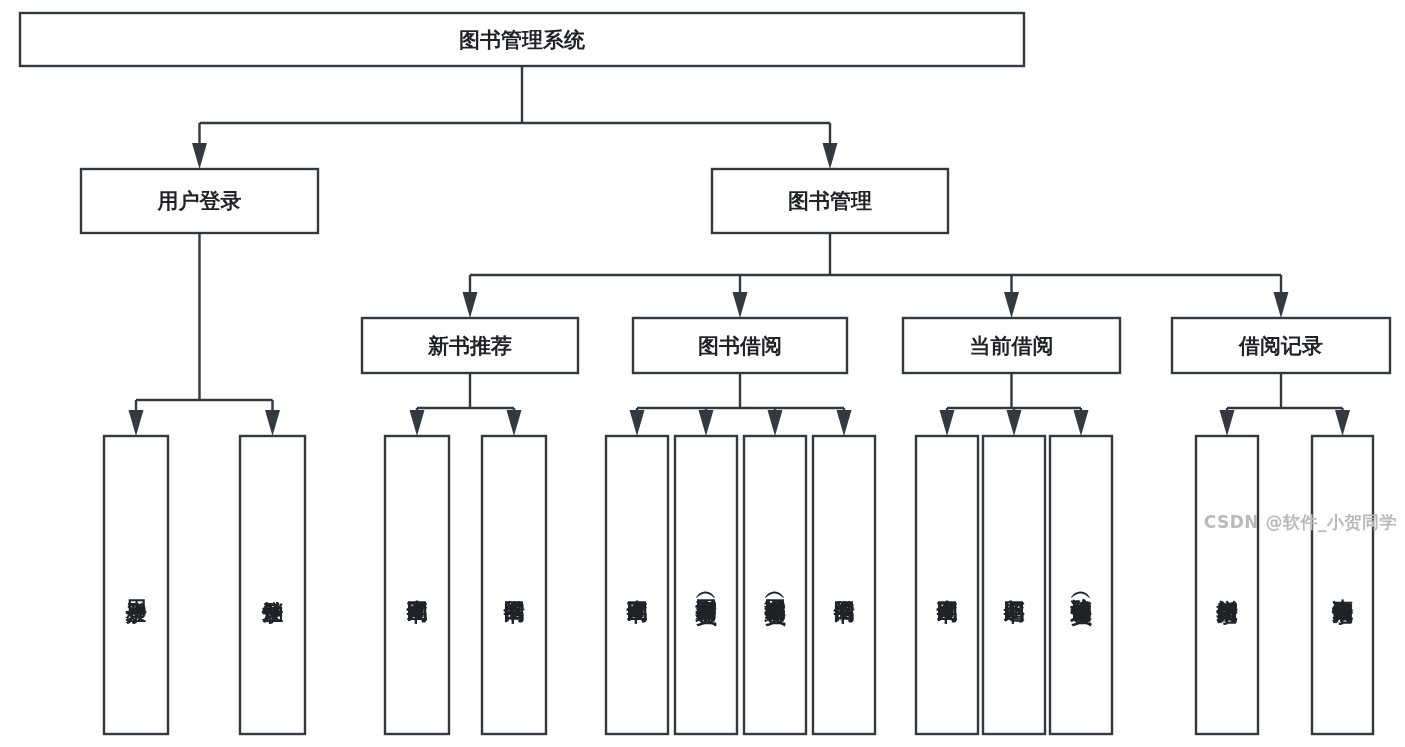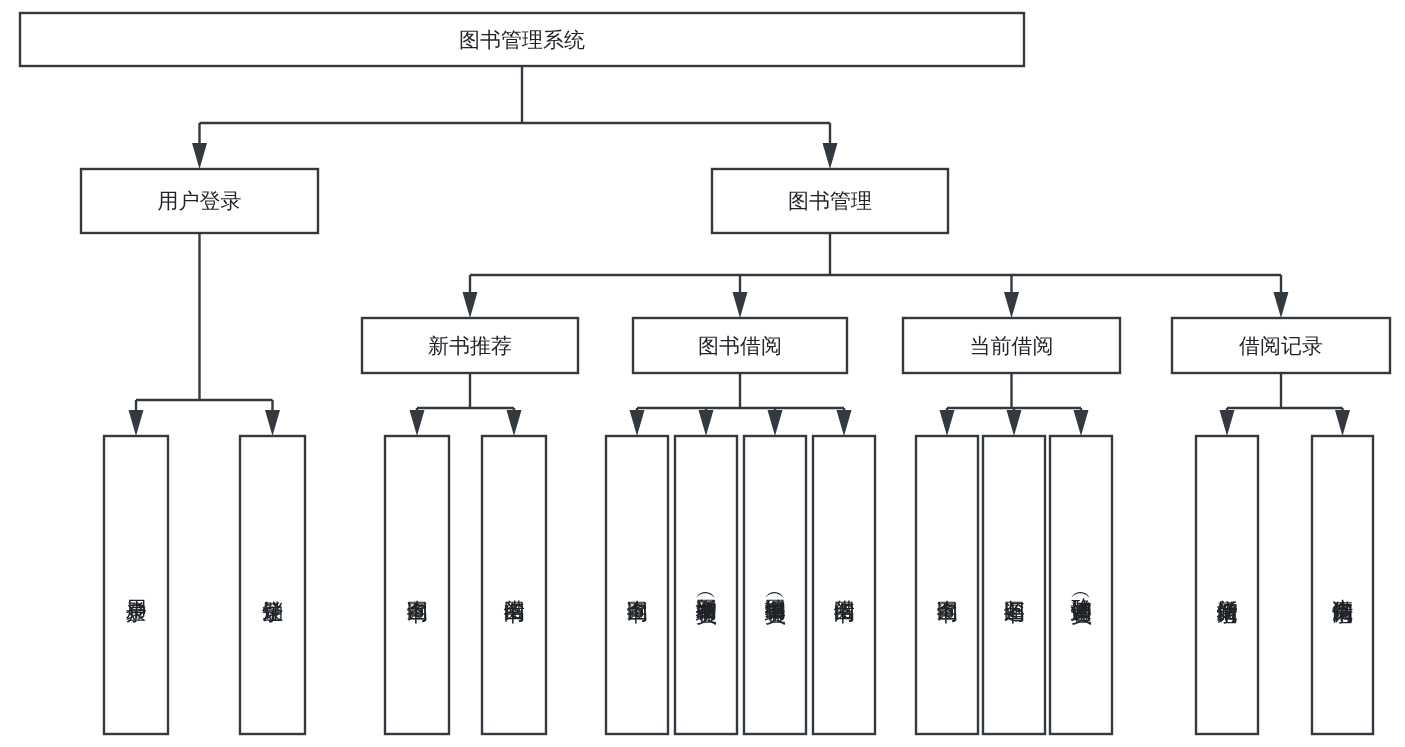--- a/index.html
+++ b/index.html
@@ -11,20 +11,21 @@
     width: 1405px;
     height: 747px;
     font-family: "DejaVu Sans", "Liberation Sans", sans-serif;
     overflow: hidden;
     position: relative;
   }
   #diagram-root {
     position: relative;
     width: 1405px;
     height: 538px;
+    font-weight: bold;
   }
   svg.diagram {
     position: absolute;
     top: 0;
     left: 0;
     width: 1405px;
     height: 747px;
   }
   .node-box {
     fill: #ffffff;
@@ -190,13 +191,14 @@
       <div class="vlabel" style="left: 675px; top: 436px; width: 62px; height: 298px;">新增图书（管理员）</div>
       <div class="vlabel" style="left: 744px; top: 436px; width: 62px; height: 298px;">编辑图书（管理员）</div>
       <div class="vlabel" style="left: 813px; top: 436px; width: 62px; height: 298px;">借阅图书</div>
       <div class="vlabel" style="left: 916px; top: 436px; width: 62px; height: 298px;">查询图书</div>
       <div class="vlabel" style="left: 983px; top: 436px; width: 62px; height: 298px;">归还图书</div>
       <div class="vlabel" style="left: 1050px; top: 436px; width: 62px; height: 298px;">确认归还（管理员）</div>
       <div class="vlabel" style="left: 1196px; top: 436px; width: 62px; height: 298px;">新增借阅记录</div>
       <div class="vlabel" style="left: 1312px; top: 436px; width: 61px; height: 298px;">查询借阅记录</div>
     </div>
 
+  <div class="watermark">CSDN @软件_小贺同学</div>
 </div>
 
 </body></html>

